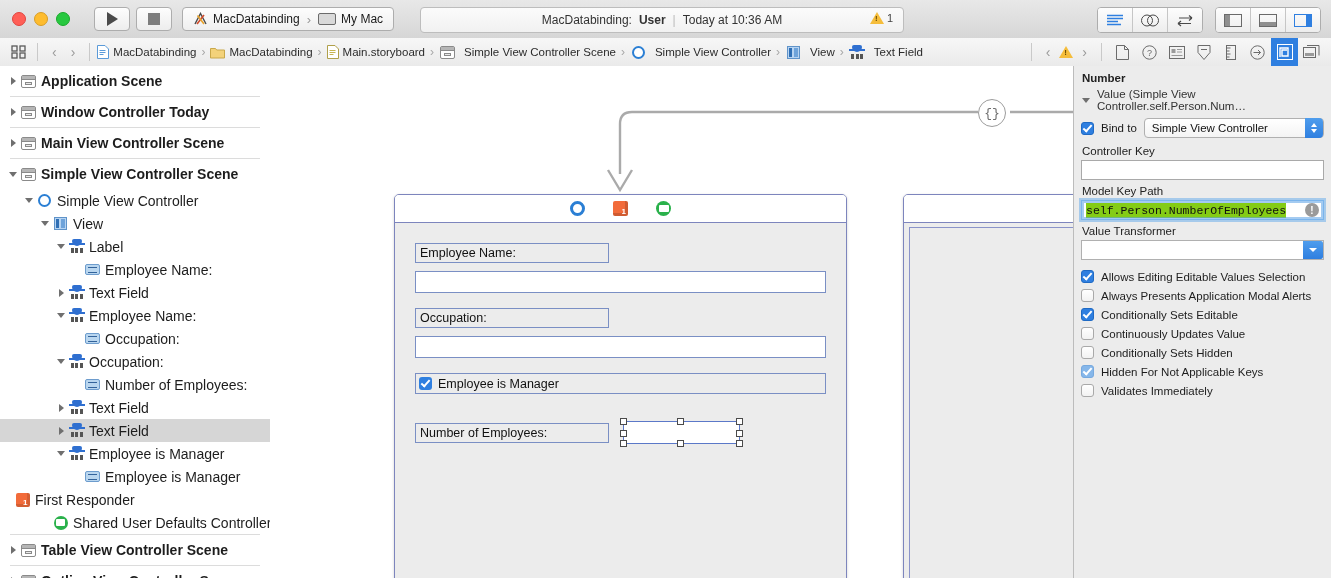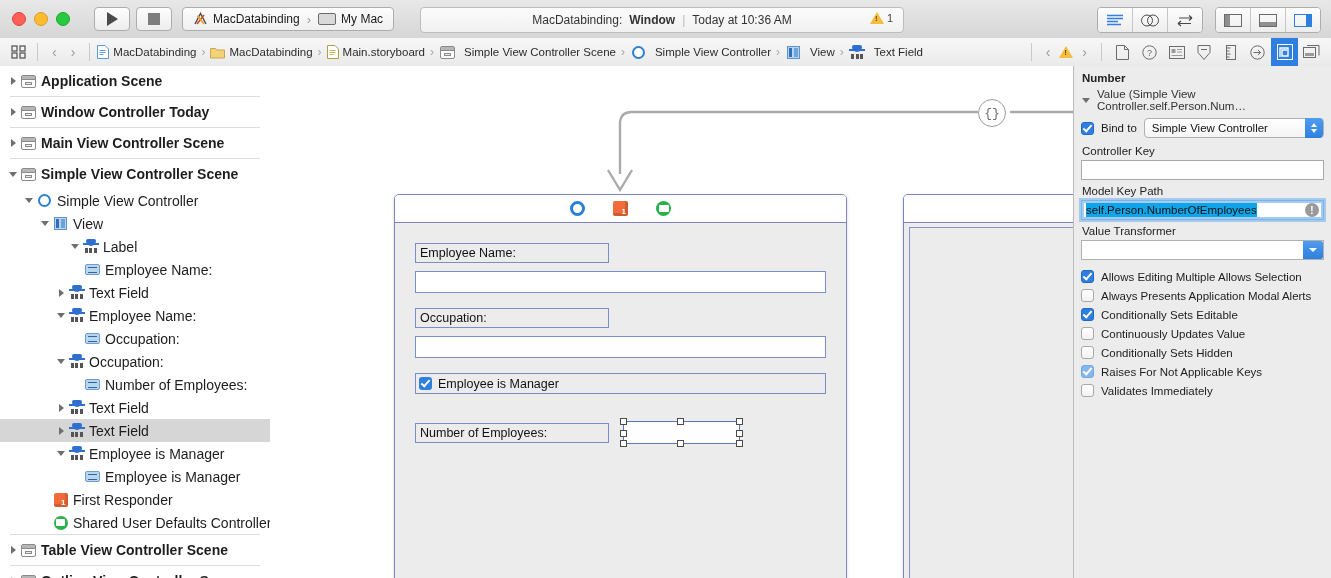--- a/index.html
+++ b/index.html
@@ -199,21 +199,21 @@
   }
   .combo .pull i{width:0;height:0;border-top:4px solid #fff;border-left:4px solid transparent;border-right:4px solid transparent;}
   .tfield{
     width:100%;height:20px;border:1px solid #a9a9a9;background:#fff;box-sizing:border-box;
     display:flex;align-items:center;padding-left:4px;font-size:11.5px;color:#111;
   }
   .tfield.focused{
     border:1px solid #7ab4ec;outline:2px solid rgba(90,160,230,.55);outline-offset:-3px;
     box-shadow:0 0 0 2px rgba(110,175,235,.55);position:relative;
   }
-  .tfield .selhl{background:#0ea5e9;padding:1px 0;}
+  .tfield .selhl{background:#84cc16;padding:1px 0;font-family:Liberation Mono, monospace;}
   .tfield .bang{
     position:absolute;right:4px;width:14px;height:14px;border-radius:50%;background:#9a9a9a;
     color:#fff;font-size:10px;font-weight:bold;display:flex;align-items:center;justify-content:center;
   }
 </style>
 </head>
 <body>
 
 <div class="app">
 
@@ -238,21 +238,21 @@
         <path d="M11 12 L4.5 3.5" stroke="#e8a32c" stroke-width="1.6"></path>
       </svg>
       <span>MacDatabinding</span>
       <span class="chev">›</span>
       <span class="mac-ic"></span>
       <span>My Mac</span>
     </div>
 
     <div class="statusbar">
       <span>MacDatabinding:</span>
-      <b>Window</b>
+      <b>User</b>
       <span class="sep">|</span>
       <span>Today at 10:36 AM</span>
       <div class="status-warn">
         <div class="warn-tri"></div>
         <span class="warn-count">1</span>
       </div>
     </div>
 
     <div class="tright">
       <div class="seg">
@@ -501,21 +501,21 @@
         </div>
         <div class="nav-row" style="padding-left: 38px;">
           <span class="disc open">
             <i></i>
           </span>
           <span class="nav-ico">
             <span class="ic-view"></span>
           </span>
           <span>View</span>
         </div>
-        <div class="nav-row" style="padding-left: 68px;">
+        <div class="nav-row" style="padding-left: 54px;">
           <span class="disc open">
             <i></i>
           </span>
           <span class="nav-ico">
             <span class="ic-outlet">
               <span class="sh"></span>
               <span class="bar"></span>
               <span class="d d1"></span>
               <span class="d d2"></span>
               <span class="d d3"></span>
@@ -642,21 +642,21 @@
         </div>
         <div class="nav-row" style="padding-left: 70px;">
           <span class="disc none"></span>
           <span class="nav-ico">
             <span class="ic-label">
               <span></span>
             </span>
           </span>
           <span>Employee is Manager</span>
         </div>
-        <div class="nav-row" style="padding-left: 38px;">
+        <div class="nav-row" style="">
           <span class="disc none"></span>
           <span class="nav-ico">
             <span class="ic-fr"></span>
           </span>
           <span>First Responder</span>
         </div>
         <div class="nav-row" style="padding-left: 38px;">
           <span class="disc none"></span>
           <span class="nav-ico">
             <span class="ic-udc">
@@ -772,41 +772,41 @@
     <div class="combo">
       <span></span>
       <span class="pull">
           <i></i>
         </span>
     </div>
 
     <div id="opt-list" style="margin-top:7px;">
         <div class="cb-row">
           <span class="cb on"></span>
-          <span>Allows Editing Multiple Allows Selection</span>
+          <span>Allows Editing Editable Values Selection</span>
         </div>
         <div class="cb-row">
           <span class="cb"></span>
           <span>Always Presents Application Modal Alerts</span>
         </div>
         <div class="cb-row">
           <span class="cb on"></span>
           <span>Conditionally Sets Editable</span>
         </div>
         <div class="cb-row">
           <span class="cb"></span>
           <span>Continuously Updates Value</span>
         </div>
         <div class="cb-row">
           <span class="cb"></span>
           <span>Conditionally Sets Hidden</span>
         </div>
         <div class="cb-row">
           <span class="cb on dim"></span>
-          <span>Raises For Not Applicable Keys</span>
+          <span>Hidden For Not Applicable Keys</span>
         </div>
         <div class="cb-row">
           <span class="cb"></span>
           <span>Validates Immediately</span>
         </div>
       </div>
   </div>
 
 </div>
 

